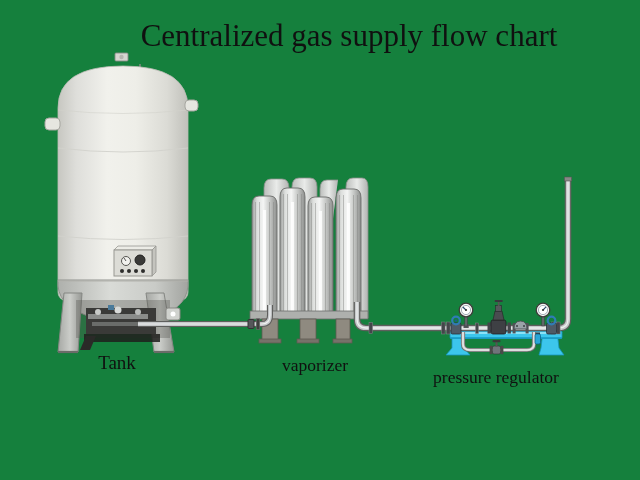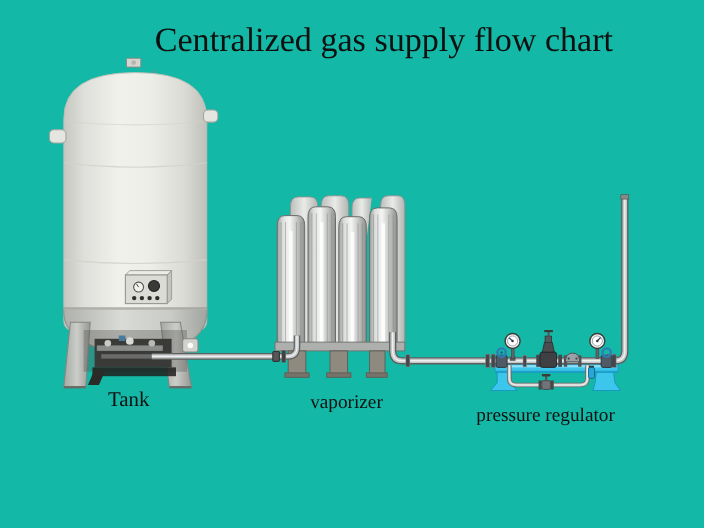--- a/index.html
+++ b/index.html
@@ -1,16 +1,16 @@
 <!DOCTYPE html>
 <html><head>
 <meta charset="utf-8">
 <style>
   html,body{margin:0;padding:0;background:#ffffff;}
-  .stage{position:relative;width:640px;height:480px;background:#14b8a6;overflow:hidden;
+  .stage{position:relative;width:640px;height:480px;background:#15803d;overflow:hidden;
          font-family:"Liberation Serif", serif;}
   svg{position:absolute;left:0;top:0;}
   text{font-family:"Liberation Serif", serif;fill:#101010;}
   .title-text{font-size:31px;}
   .label-text{font-size:17.5px;}
   .label-tank{font-size:19px;}
 </style>
 </head>
 <body>
 

